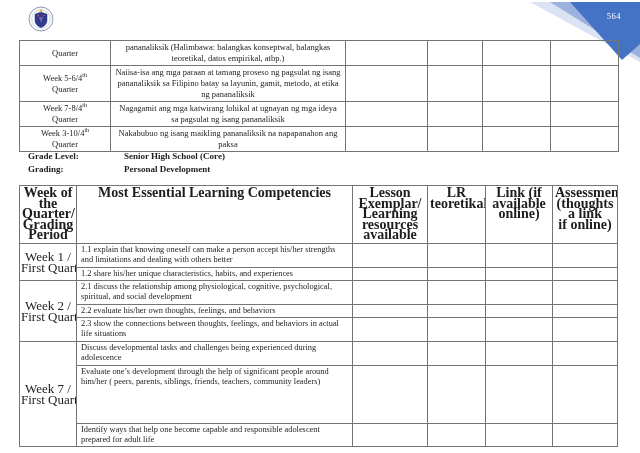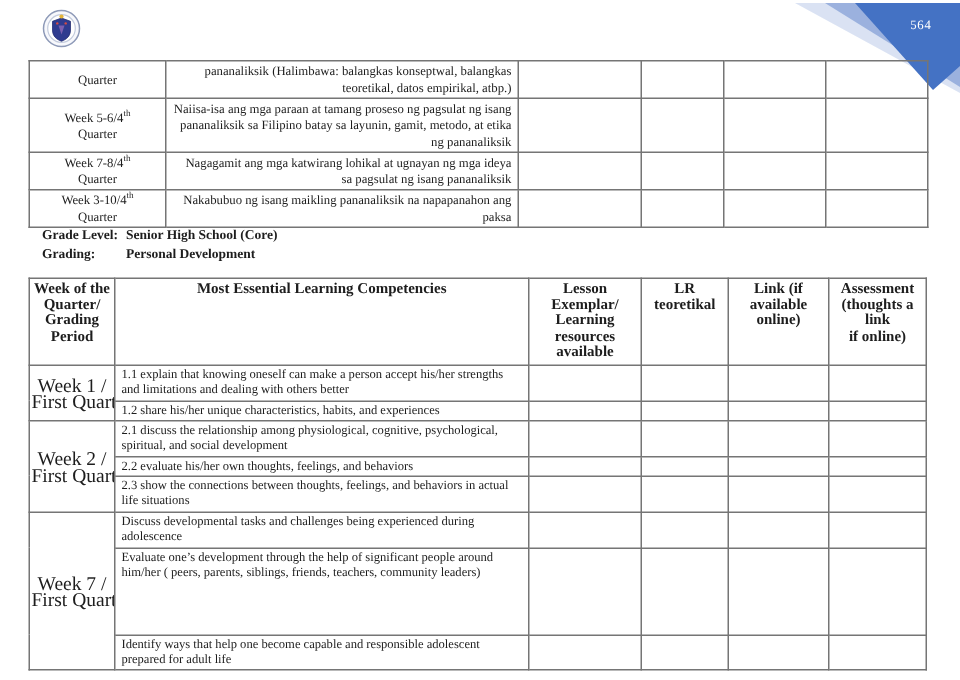--- a/index.html
+++ b/index.html
@@ -28,41 +28,41 @@
 
   
   .top-table {
     position: absolute; left: 19px; top: 40px; width: 599px;
     font-size: 8.5px; line-height: 11px; border-radius: 10px;
   }
   .top-table td.week {
     text-align: center; vertical-align: middle; padding: 1px 2px;
   }
   .top-table td.melc {
-    vertical-align: top; padding: 1px 4px; text-align: right;
+    vertical-align: top; padding: 1px 4px; text-align: center;
   }
   .top-table sup { font-size: 6px; vertical-align: super; line-height: 0; }
 
   
   .info-block {
     position: absolute; left: 28px; top: 150px;
     font-size: 9px; font-weight: bold; line-height: 13px;
   }
-  .info-row { display: flex; }
+  .info-row { display: flex; gap: 40px; }
   .info-label { width: 56px; }
 
   
   .main-table {
     position: absolute; left: 19px; top: 185px; width: 598px;
     font-size: 8.4px; line-height: 10px;
   }
   .main-table th {
     font-weight: bold; text-align: center; vertical-align: top;
     padding: 2px 2px; white-space: pre-line; height: 46px;
-    font-size: 10px; line-height: 10.5px;
+    font-size: 14px; line-height: 10.5px;
   }
   .main-table td.week {
     text-align: center; vertical-align: middle; padding: 1px 1px;
     white-space: nowrap; font-size: 13px; line-height: 11px;
   }
   .main-table td.melc {
     vertical-align: top; text-align: left; padding: 1px 4px;
   }
   .main-table td.empty { padding: 0; }
   .row-tall td { height: 58px; }

